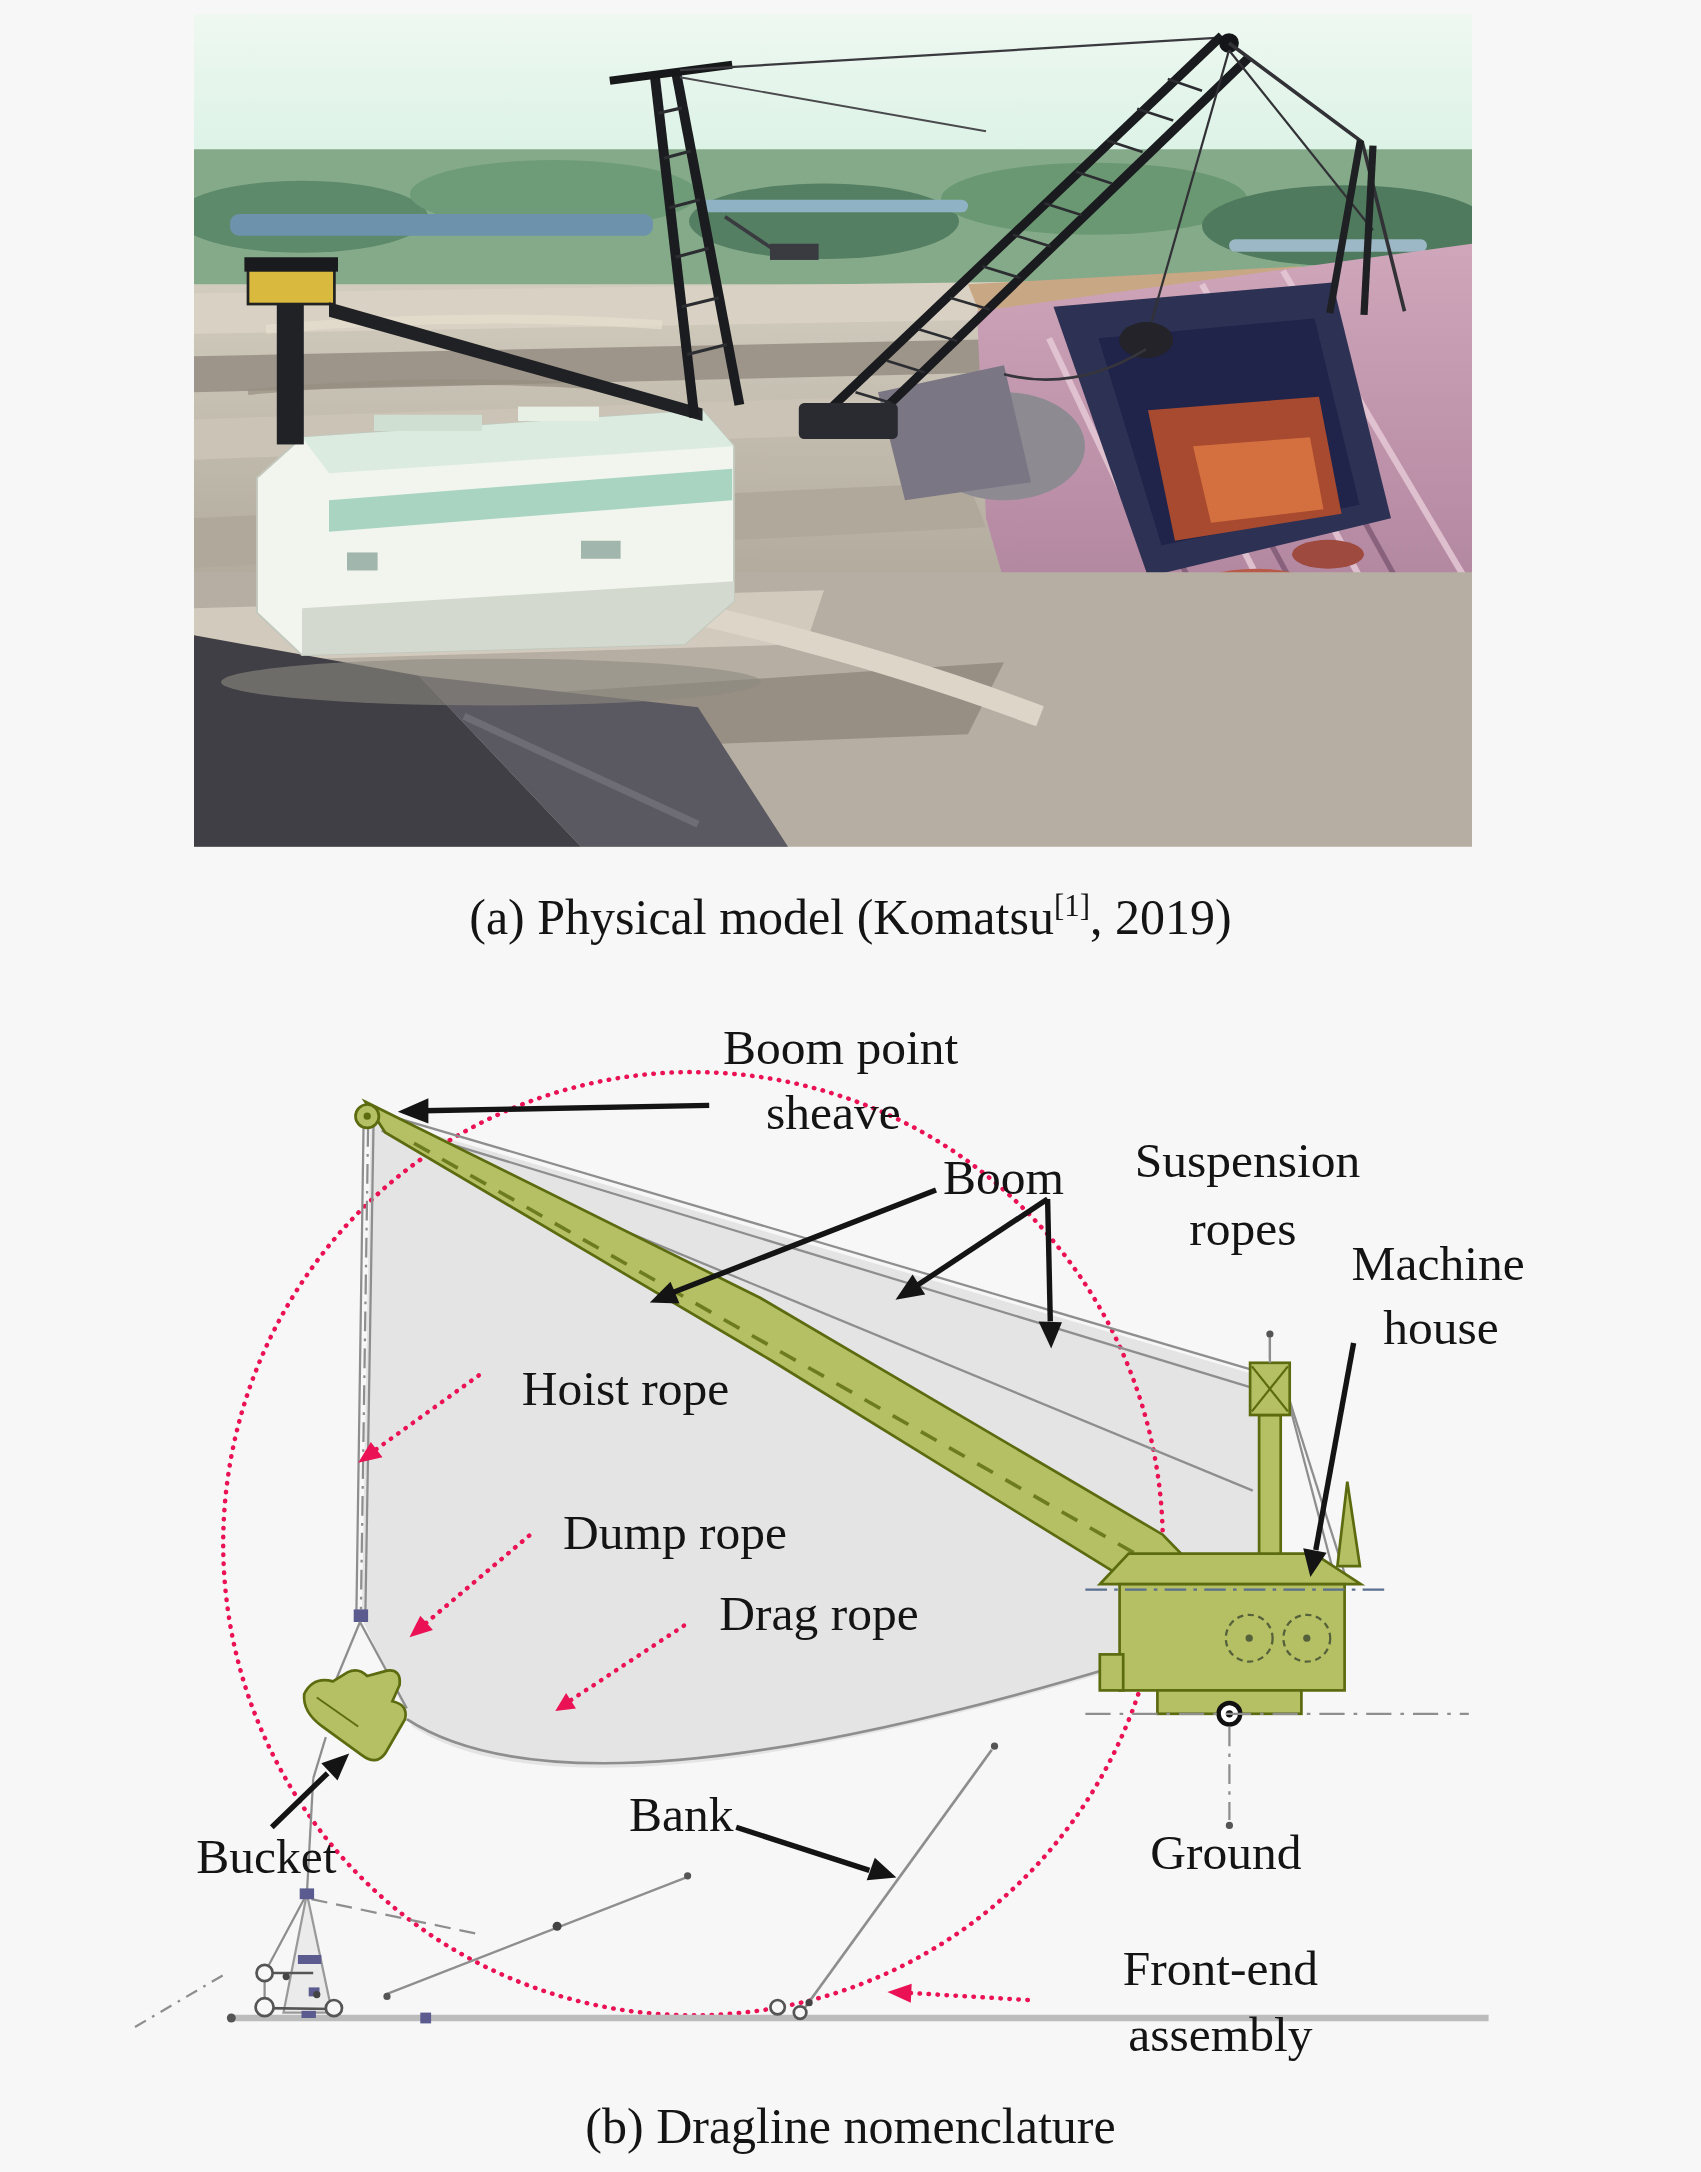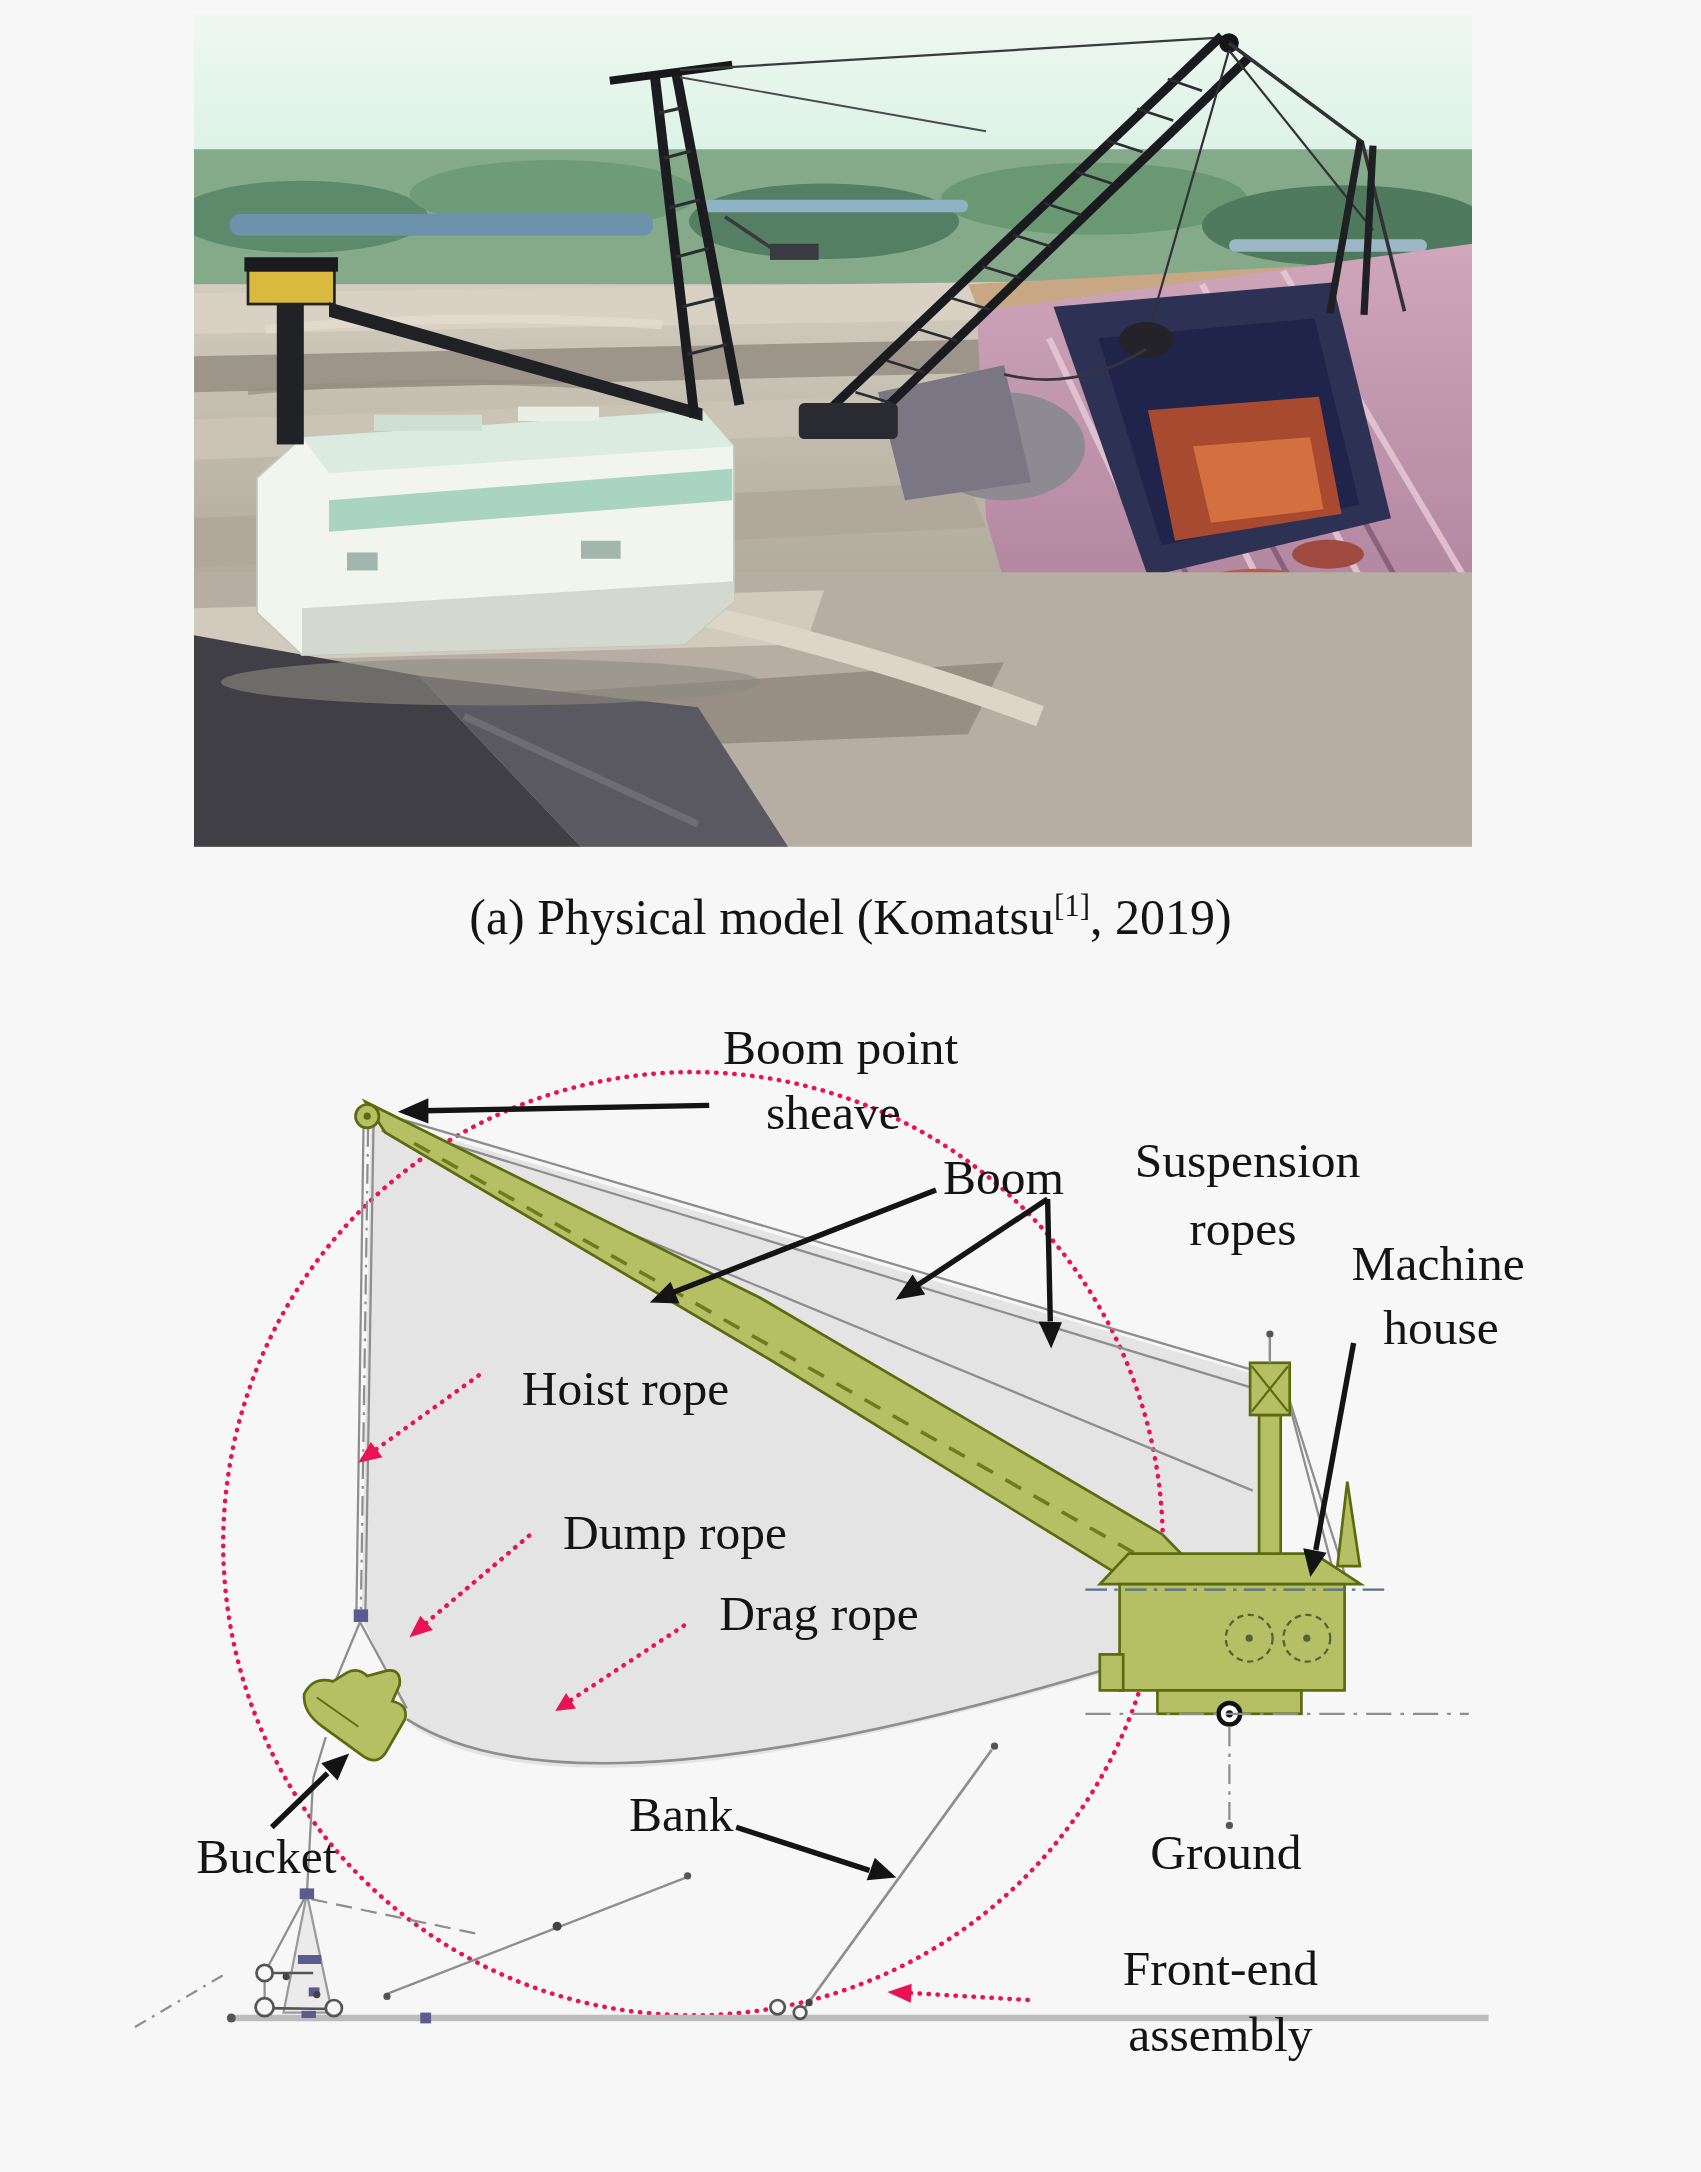--- a/index.html
+++ b/index.html
@@ -309,15 +309,16 @@
       <text class="lbl" x="750" y="1721">Dump rope</text>
       <text class="lbl" x="910" y="1811">Drag rope</text>
       <text class="lbl" x="296" y="2081">Bucket</text>
       <text class="lbl" x="757" y="2034">Bank</text>
       <text class="lbl" x="1362" y="2077">Ground</text>
       <text class="lbl" x="1356" y="2205">Front-end</text>
       <text class="lbl" x="1356" y="2279">assembly</text>
     </g>
   </svg>
 
+  <div class="caption" id="caption-b">(b) Dragline nomenclature</div>
 
 </div>
 
 
 </body></html>

